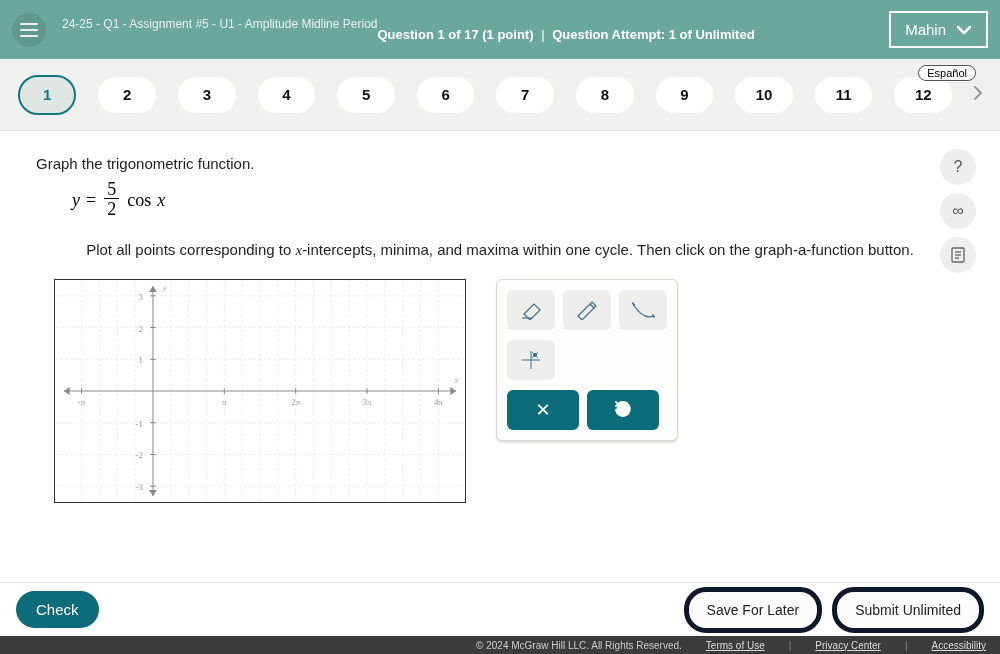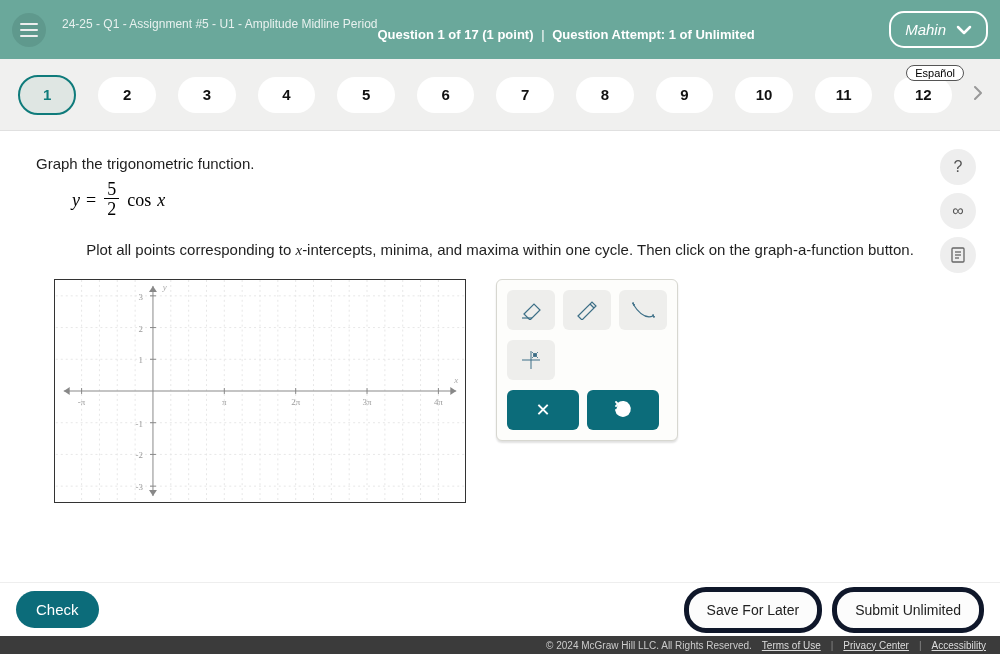--- a/index.html
+++ b/index.html
@@ -19,38 +19,38 @@
     cursor: pointer;
   }
   .hamburger svg { stroke: #eee; }
   .header-text { margin-left: 16px; display: flex; flex-direction: row; }
   .line1 { font-size: 12px; color: #e8f1ef; }
   .line2 { font-size: 13px; font-weight: 600; margin-top: 10px; }
   .line2 .sep { font-weight: 400; margin: 0 4px; }
   .user-btn {
     margin-left: auto;
     border: 2px solid #fff;
-    border-radius: 15px;
+    border-radius: 0;
     padding: 8px 14px;
     display: flex; align-items: center; gap: 10px;
-    color: #fff; cursor: pointer; font-size: 15px; font-style: italic;
+    color: #fff; cursor: pointer; font-size: 15px;
   }
   .user-btn svg { stroke: #fff; }
 
   .questions-bar {
     height: 72px;
     background: #f0f0ef;
     border-bottom: 1px solid #e0e0e0;
     display: flex; align-items: center;
     padding: 0 18px;
     gap: 22px;
     position: relative;
   }
   .lang-badge {
-    position: absolute; right: 36px; top: 6px;
+    position: absolute; right: 24px; top: 6px;
     font-size: 11px; border: 1px solid #555; border-radius: 10px;
     padding: 1px 8px; background: #fff; cursor: pointer;
   }
   .qpill {
     width: 74px; height: 36px; border-radius: 20px;
     background: #fff;
     display: flex; align-items: center; justify-content: center;
     font-size: 15px; font-weight: 600; color: #111;
     cursor: pointer;
   }
@@ -133,21 +133,21 @@
   .spacer { flex: 1; }
   .outline-btn {
     border: 5px solid #0f172a; border-radius: 22px;
     padding: 10px 18px; font-size: 14px; cursor: pointer; color: #222;
     background: #fcfcfc;
   }
 
   .footer {
     height: 18px; background: #3b3b3b;
     display: flex; align-items: center; justify-content: flex-end;
-    padding: 0 14px; gap: 10px;
+    padding: 0 14px; gap: 24px;
     font-size: 10px; color: #ccc;
   }
   .footer a { color: #ddd; text-decoration: underline; cursor: pointer; }
   .footer .divider { color: #888; }
 </style>
 </head>
 <body>
 
 <div class="header">
   <div class="hamburger">

